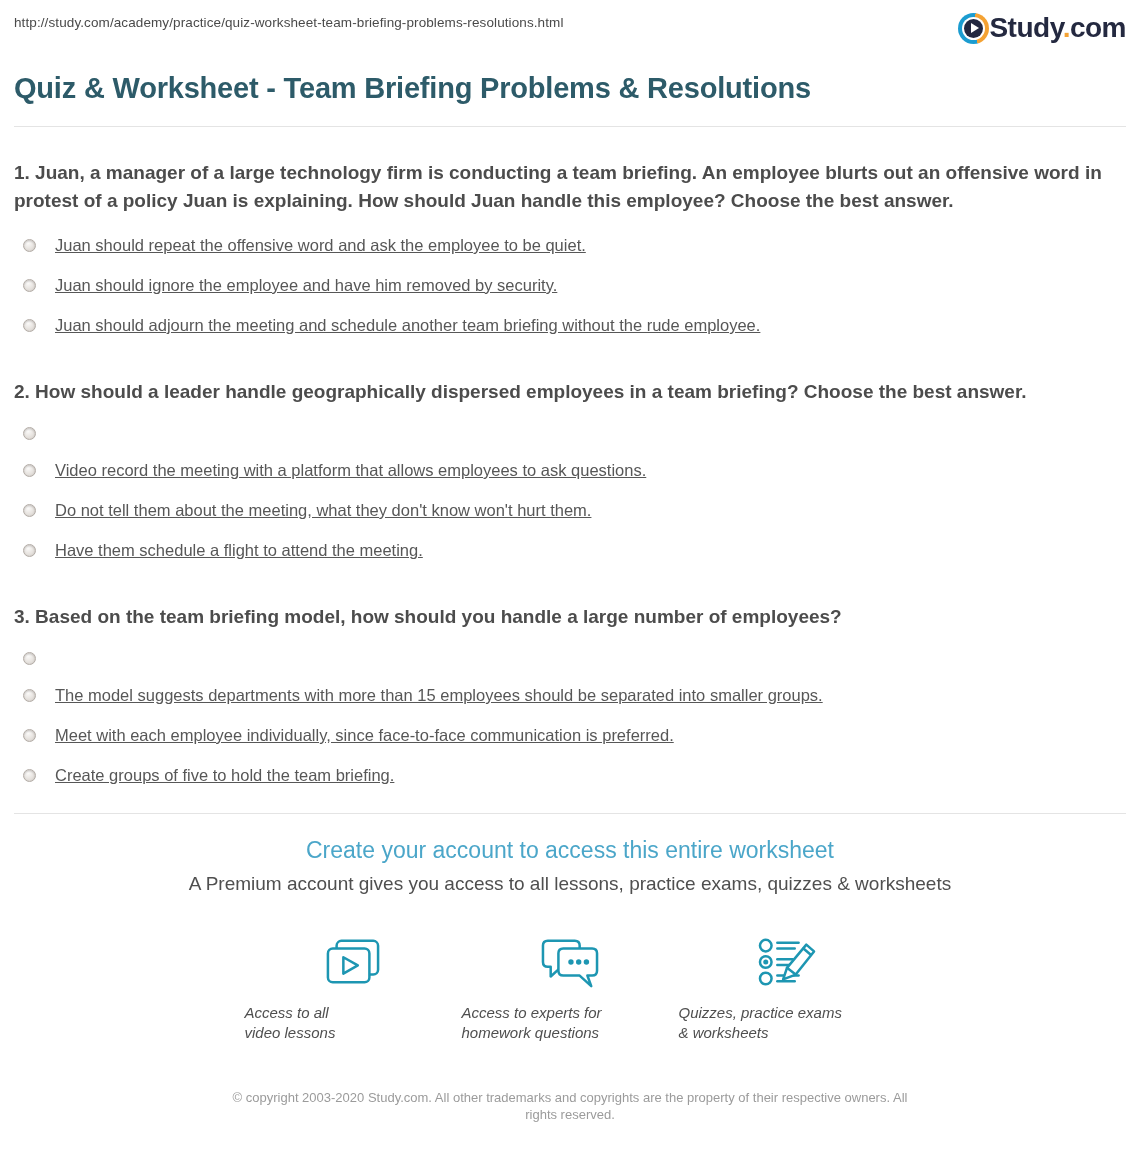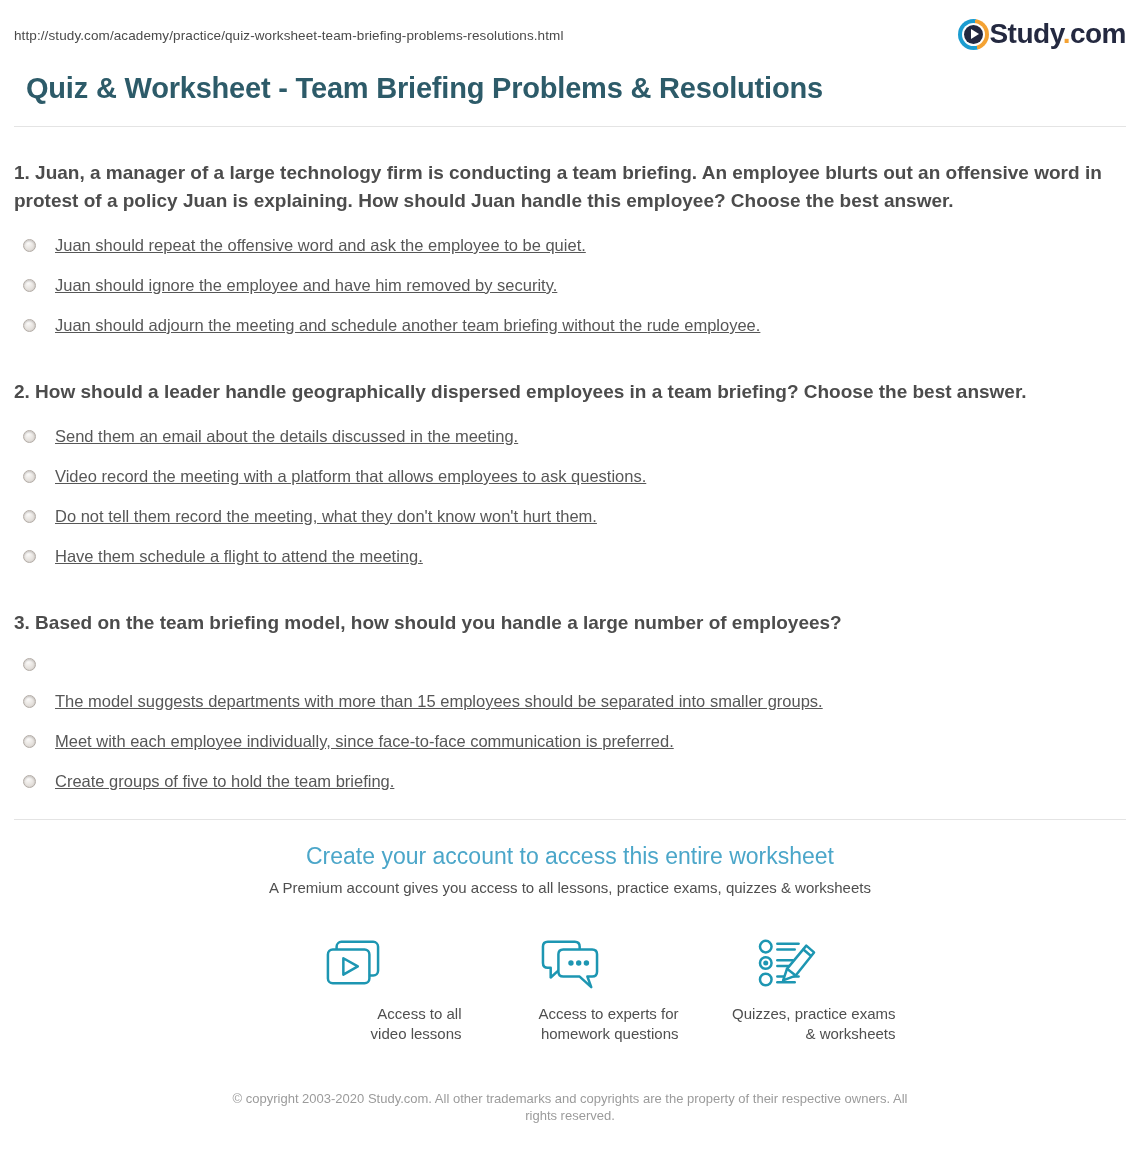--- a/index.html
+++ b/index.html
@@ -6,38 +6,38 @@
   html, body { background: #ffffff; }
   body {
     font-family: "Liberation Sans", "DejaVu Sans", sans-serif;
     width: 1140px;
     color: #4c4c4c;
   }
   .page { width: 1140px; min-height: 1149px; padding: 0 14px; background: #fff; }
 
   
   .topbar {
-    display: flex; justify-content: space-between; align-items: center;
+    display: flex; justify-content: space-between; align-items: flex-start;
     padding-top: 12px; height: 56px;
   }
   .url-text { font-size: 13.5px; color: #4a4a4a; padding-top: 3px; letter-spacing: 0.1px; }
   .logo { display: flex; align-items: center; cursor: pointer; }
   .logo-icon { position: relative; width: 31px; height: 31px; border-radius: 50%;
     background: conic-gradient(from 0deg, #1b9cd0 0deg 8deg, #f4a233 8deg 165deg, #1b9cd0 165deg 360deg); }
   .logo-icon .gap  { position: absolute; inset: 4px; border-radius: 50%; background: #ffffff; }
   .logo-icon .core { position: absolute; inset: 6px; border-radius: 50%; background: #232840; }
   .logo-icon .play { position: absolute; left: 13px; top: 10px; width: 0; height: 0;
     border-left: 8px solid #ffffff; border-top: 5.5px solid transparent; border-bottom: 5.5px solid transparent; }
   .logo-text { font-size: 28px; font-weight: 700; color: #242940; letter-spacing: -0.5px; }
   .logo-text .dot { color: #f4a233; }
 
   
   h1.page-title {
     font-size: 29px; font-weight: 700; color: #2d5b69;
-    margin: 16px 12px 21px; letter-spacing: -0.2px;
+    margin: 16px 0 21px; letter-spacing: -0.2px;
   }
   .divider { border: none; border-top: 1px solid #e4e4e4; height: 0; }
 
   
   .questions { padding-bottom: 28px; }
   .q-prompt {
     font-size: 19px; line-height: 28px; font-weight: 700; color: #4c4c4c;
     margin: 43px 0 21px;
   }
   .question:first-child .q-prompt { margin-top: 32px; }
@@ -50,23 +50,23 @@
     flex: 0 0 auto; width: 13px; height: 13px; border-radius: 50%;
     border: 1px solid #b3aca6;
     background: radial-gradient(circle at 38% 30%, #fbfaf9 0%, #e7e3df 55%, #d2cdc8 100%);
     box-shadow: inset 0 1px 2px rgba(0,0,0,0.18);
   }
   .option-text { font-size: 16.5px; line-height: 19px; color: #575757; text-decoration: underline; }
 
   
   .cta { text-align: center; }
   .cta-title { font-size: 23px; font-weight: 400; color: #4ba6c9; margin: 23px 0 9px; }
-  .cta-subtitle { font-size: 15px; color: #4f4f4f; }
+  .cta-subtitle { font-size: 19px; color: #4f4f4f; }
   .features { display: flex; justify-content: center; margin-top: 38px; }
-  .feature { width: 217px; text-align: right; }
+  .feature { width: 217px; text-align: left; font-style: italic; }
   .feature-icon { height: 58px; display: flex; align-items: flex-end; justify-content: center; margin-bottom: 12px; }
   .feature-label { font-size: 15px; line-height: 20px; color: #4f4f4f; }
 
   
   .copyright {
     margin: 46px auto 0; max-width: 710px; text-align: center;
     font-size: 13px; line-height: 17px; color: #9b9b9b; padding-bottom: 32px;
   }
 
   svg .st { stroke: #1d96b2; stroke-width: 2.6; fill: none; stroke-linejoin: round; stroke-linecap: round; }
@@ -106,29 +106,28 @@
         </div>
         <div class="option">
           <span class="radio"></span>
           <span class="option-text">Juan should adjourn the meeting and schedule another team briefing without the rude employee.</span>
         </div>
       </section>
       <section class="question">
         <h2 class="q-prompt">2. How should a leader handle geographically dispersed employees in a team briefing? Choose the best answer.</h2>
         <div class="option">
           <span class="radio"></span>
-          <span class="option-text">Send them an email about the details discussed in the meeting.</span>
         </div>
         <div class="option">
           <span class="radio"></span>
           <span class="option-text">Video record the meeting with a platform that allows employees to ask questions.</span>
         </div>
         <div class="option">
           <span class="radio"></span>
-          <span class="option-text">Do not tell them record the meeting, what they don't know won't hurt them.</span>
+          <span class="option-text">Do not tell them about the meeting, what they don't know won't hurt them.</span>
         </div>
         <div class="option">
           <span class="radio"></span>
           <span class="option-text">Have them schedule a flight to attend the meeting.</span>
         </div>
       </section>
       <section class="question">
         <h2 class="q-prompt">3. Based on the team briefing model, how should you handle a large number of employees?</h2>
         <div class="option">
           <span class="radio"></span>

